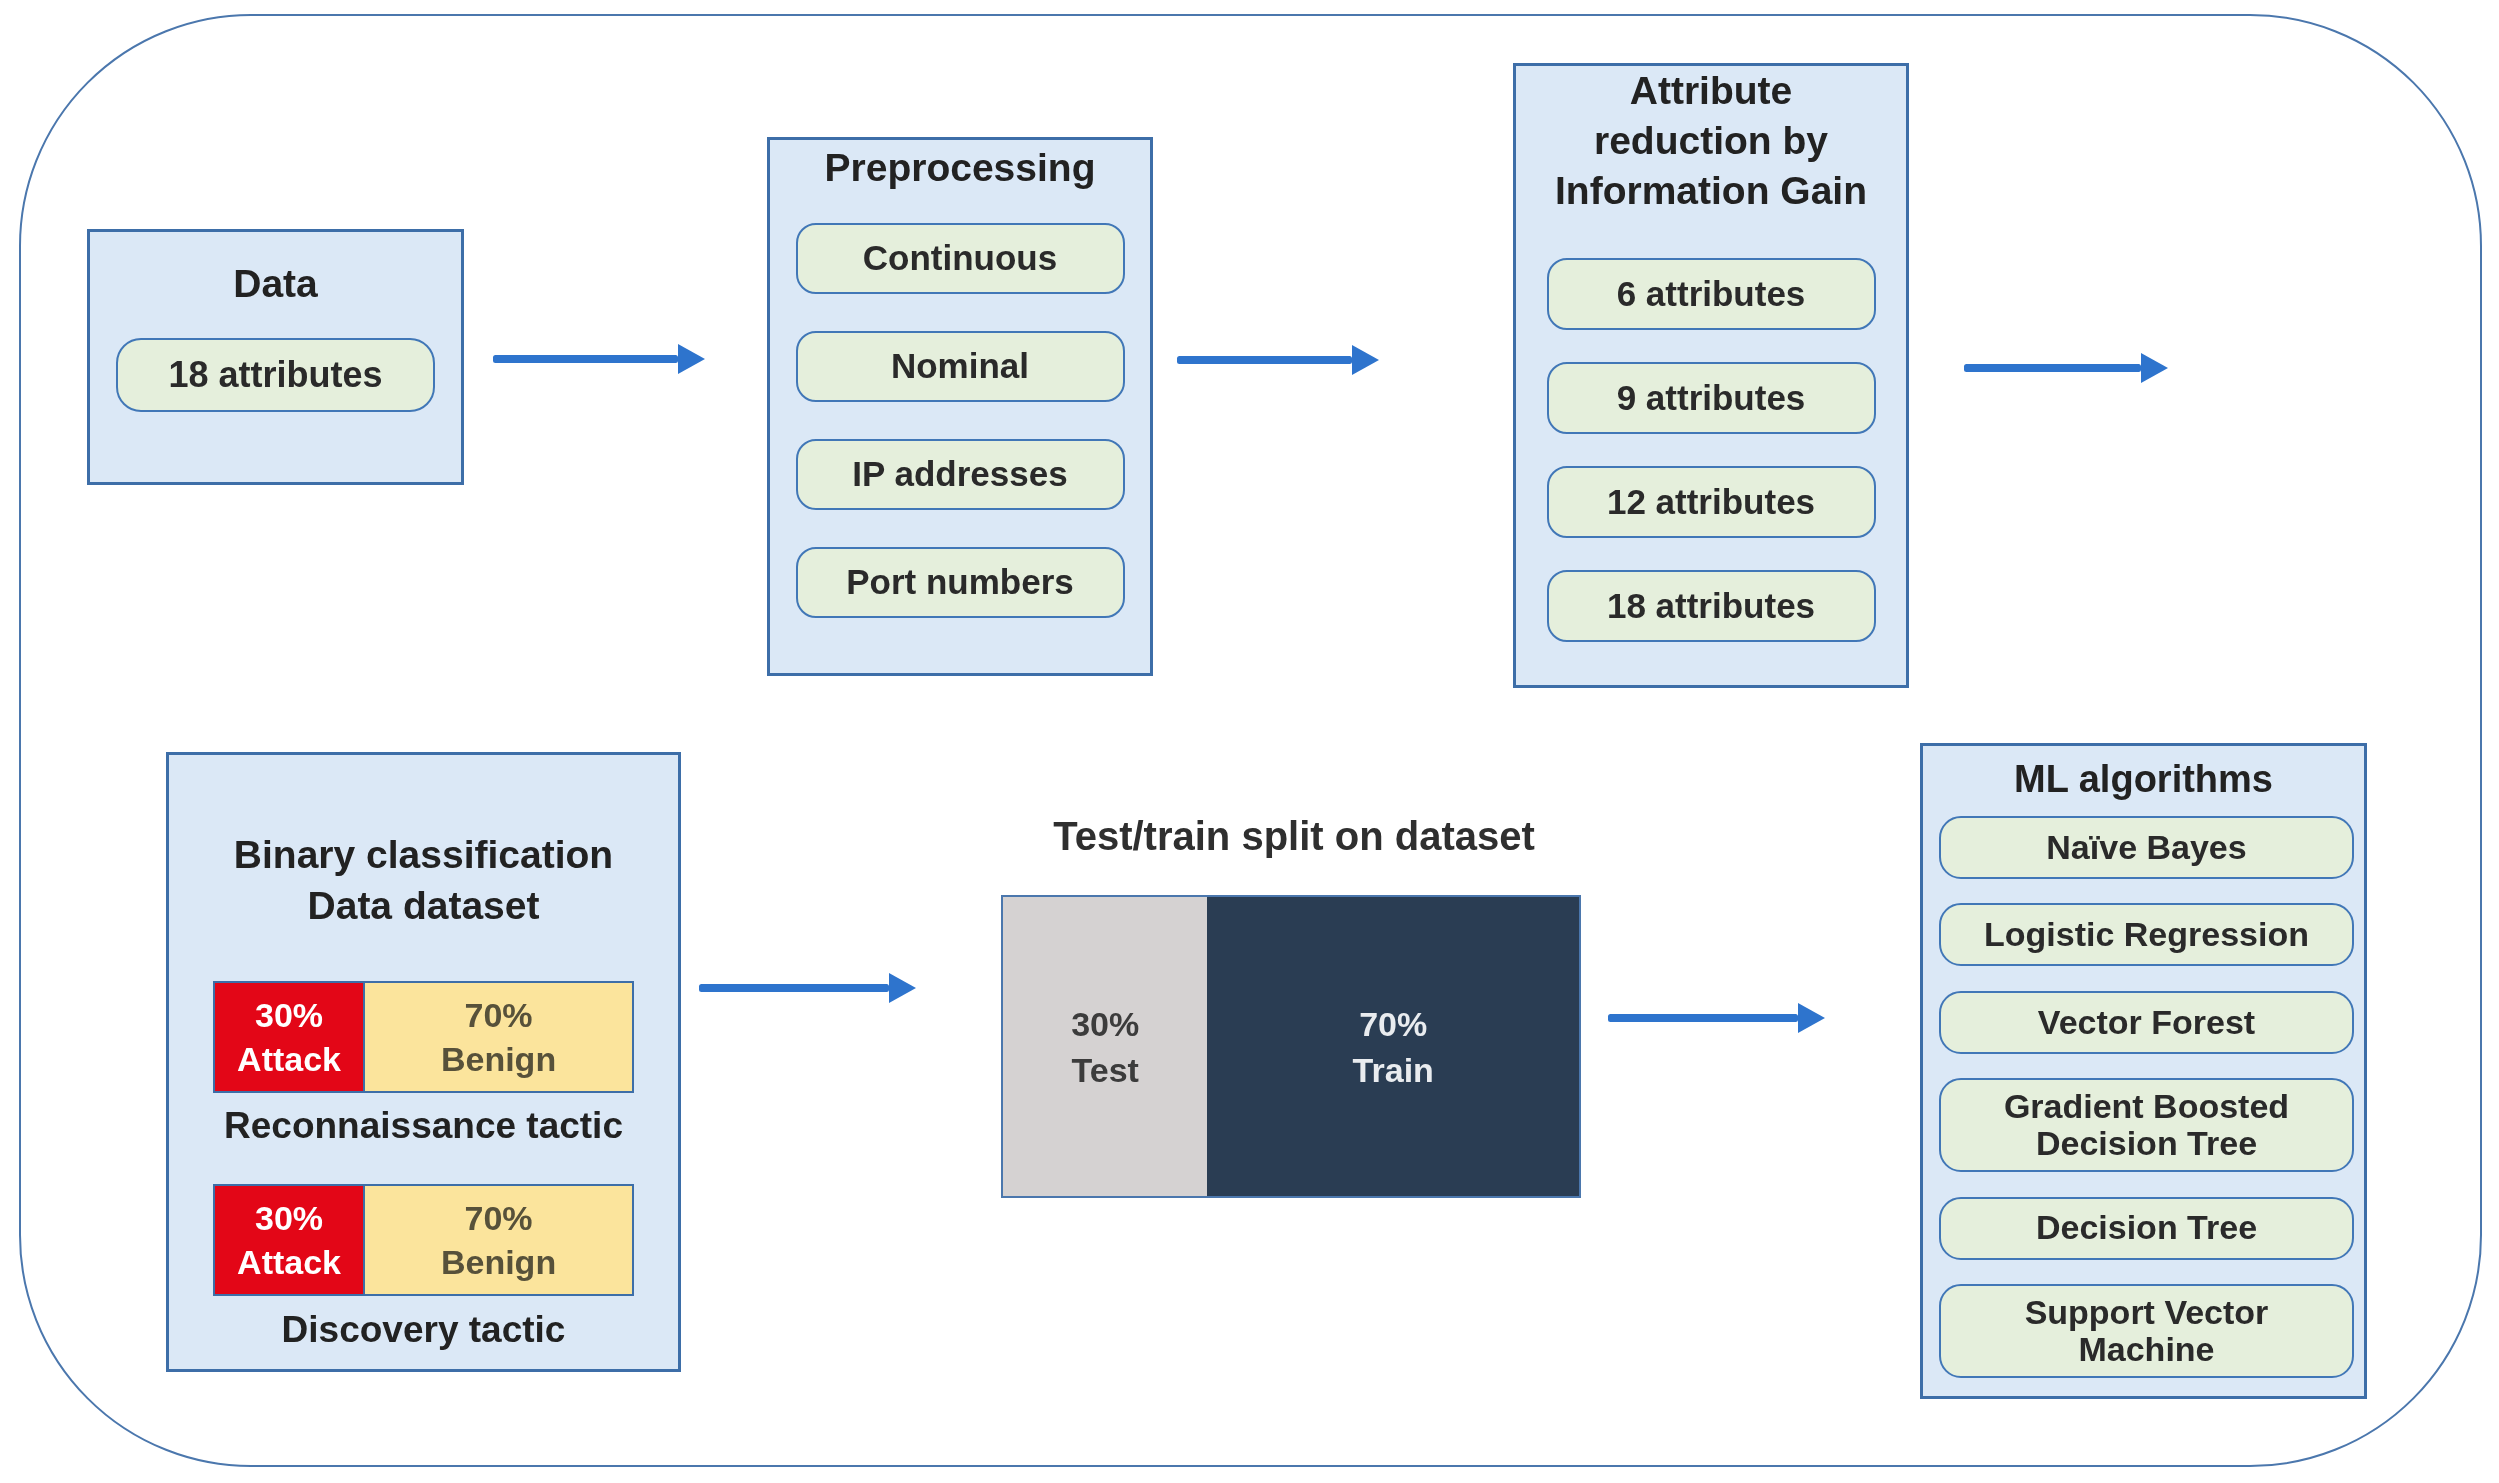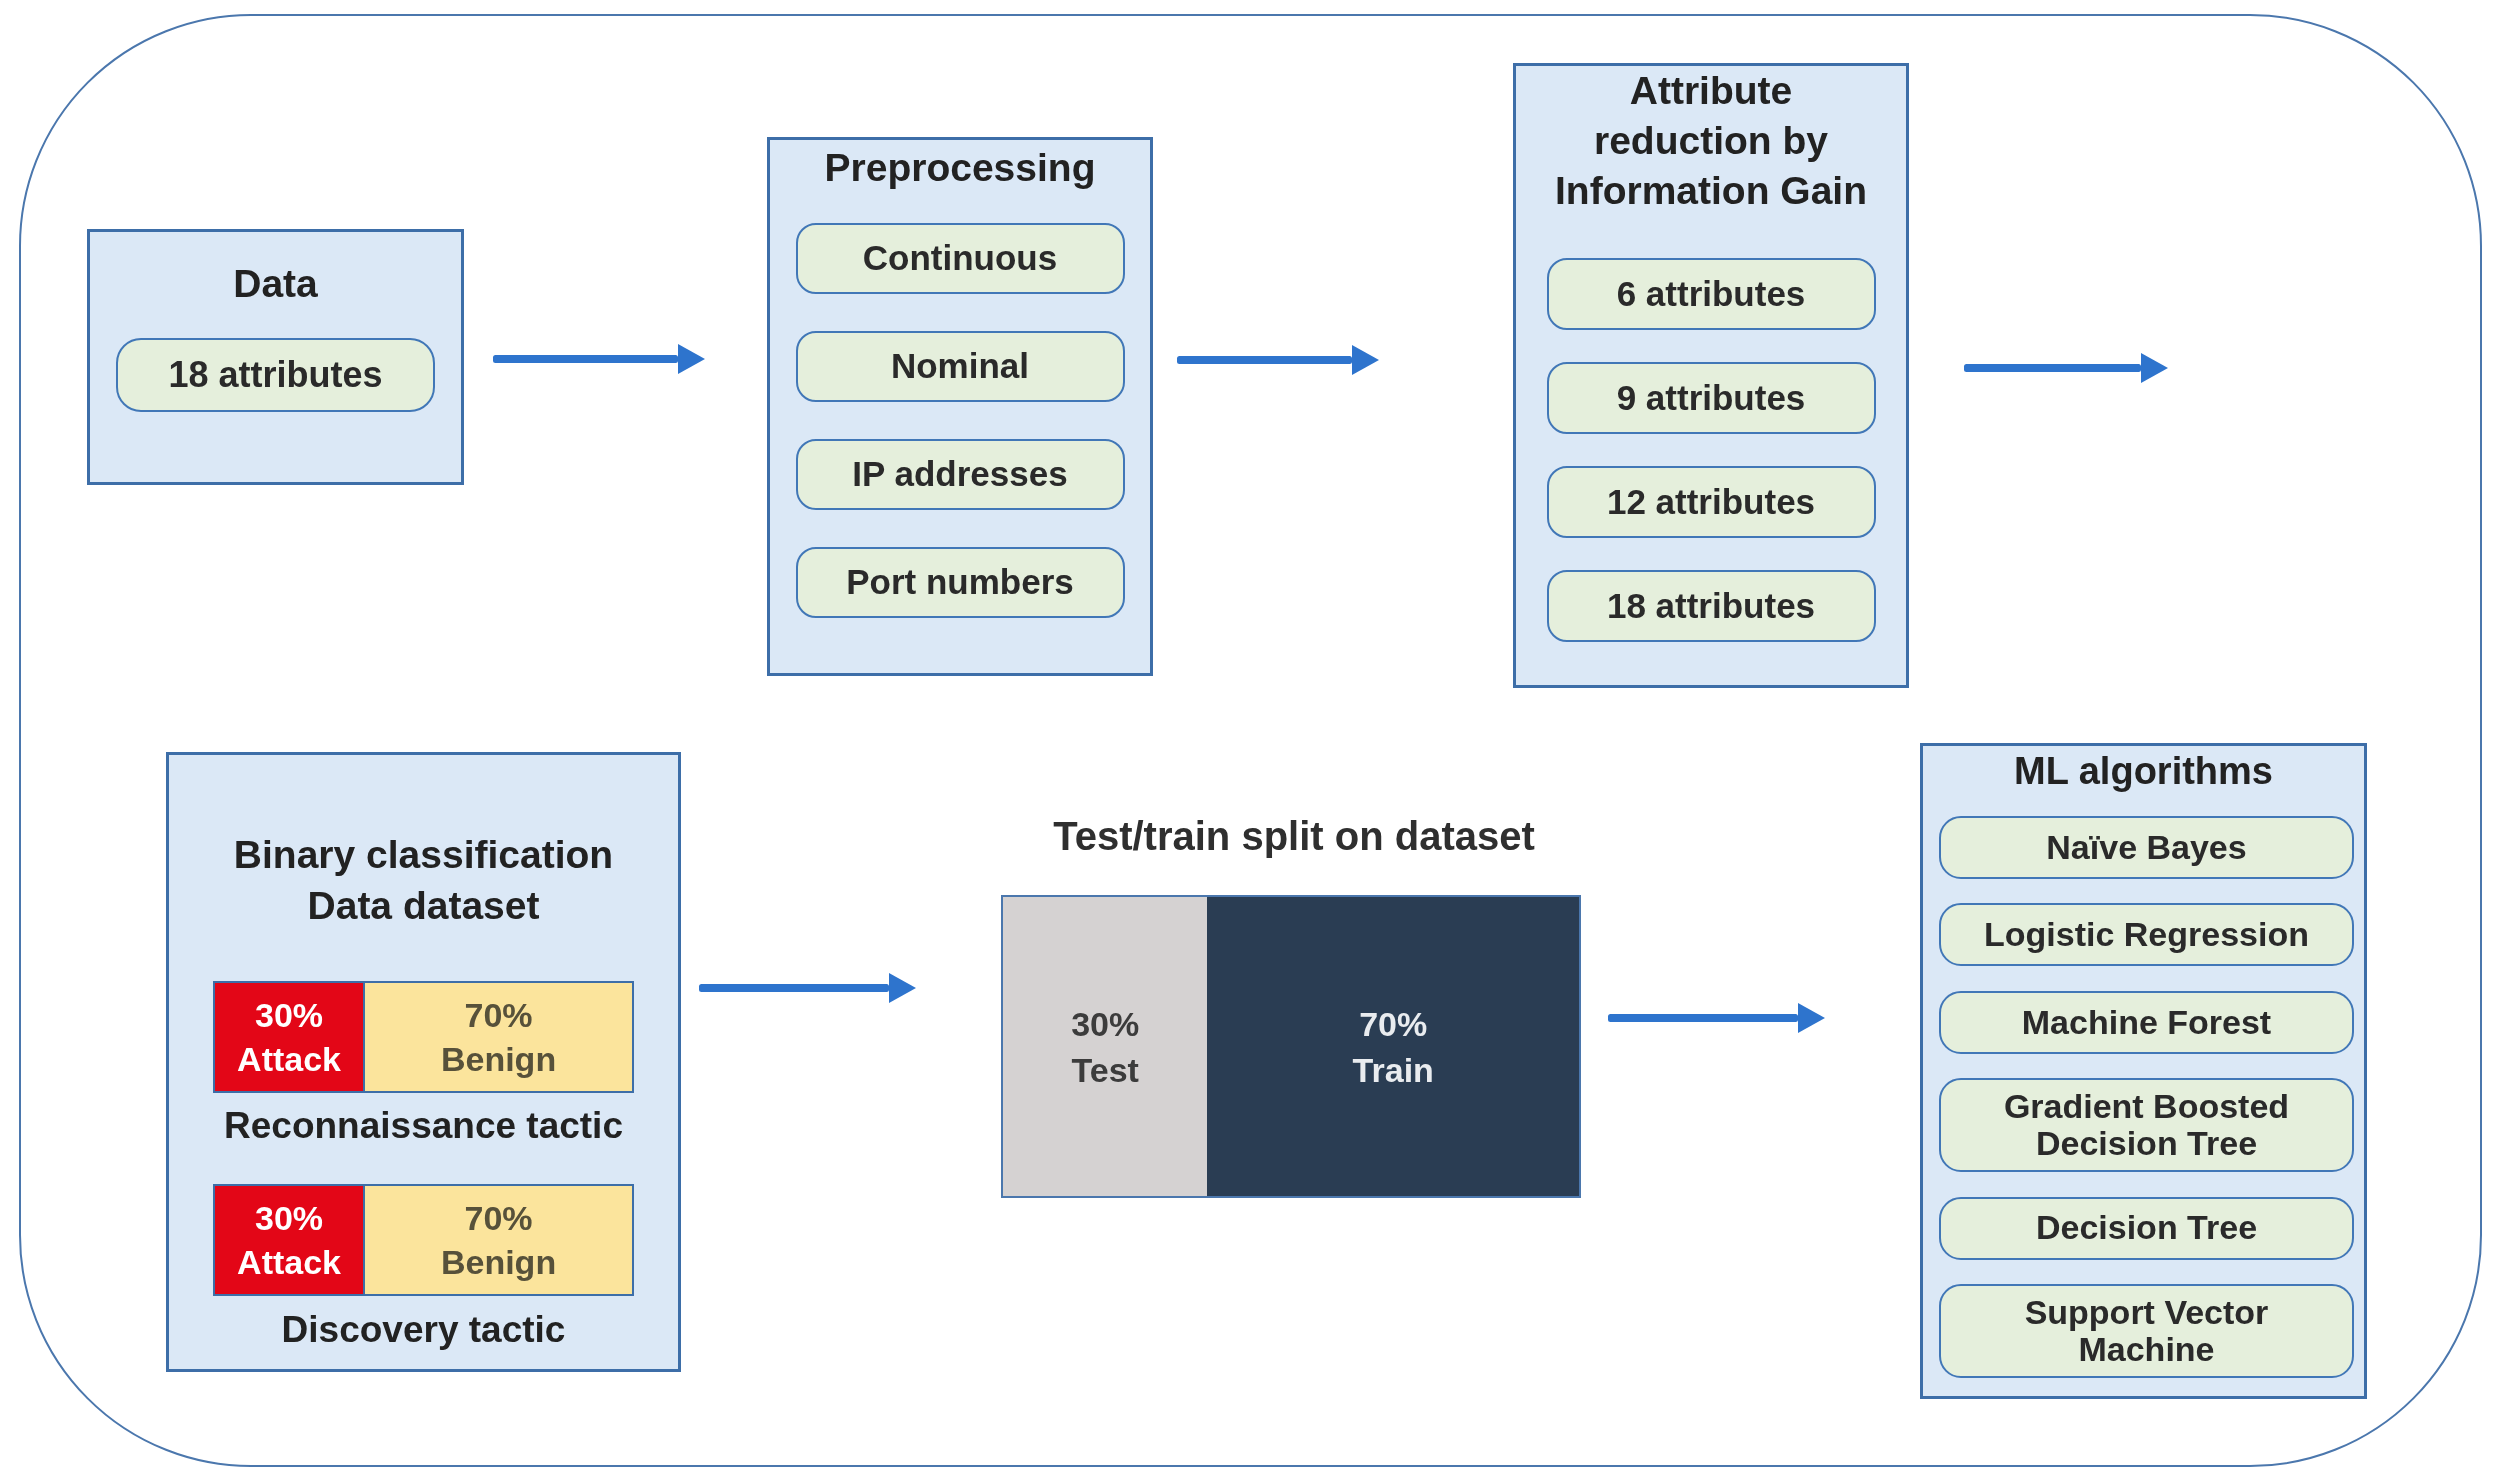--- a/index.html
+++ b/index.html
@@ -80,21 +80,21 @@
   .split-title{position:absolute;left:923px;top:814px;width:742px;text-align:center;
     font-size:40px;font-weight:600;color:#2f2f2f;}
   .split-rect{position:absolute;left:1001px;top:895px;width:580px;height:303px;
     border:2.5px solid var(--outer-border);display:flex;font-size:34px;font-weight:600;line-height:46px;}
   .split-test{width:35.5%;background:var(--test-gray);color:var(--text-on-gray);
     display:flex;flex-direction:column;align-items:center;justify-content:center;}
   .split-train{width:64.5%;background:var(--train-navy);color:var(--text-on-navy);
     display:flex;flex-direction:column;align-items:center;justify-content:center;}
 
   
-  .ml-box{left:1920px;top:743px;width:447px;height:656px;padding-top:2px;}
+  .ml-box{left:1920px;top:743px;width:447px;height:656px;padding-top:10px;}
   .ml-box .box-title{font-size:38px;line-height:47px;}
   .ml-list{position:absolute;left:16px;top:70px;width:415px;display:flex;
     flex-direction:column;gap:24.4px;}
   .ml-list .pill{width:100%;margin:0;font-size:34px;border-radius:22px;}
   .ml-list .pill.h1{height:63px;}
   .ml-list .pill.h2{height:94px;}
 </style>
 </head>
 <body>
 
@@ -222,21 +222,21 @@
       <span>ML algorithms</span>
     </div>
     <div class="ml-list">
       <div class="pill h1">
         <span>Naïve Bayes</span>
       </div>
       <div class="pill h1">
         <span>Logistic Regression</span>
       </div>
       <div class="pill h1">
-        <span>Machine Forest</span>
+        <span>Vector Forest</span>
       </div>
       <div class="pill h2">
         <span>Gradient Boosted</span>
         <span>Decision Tree</span>
       </div>
       <div class="pill h1">
         <span>Decision Tree</span>
       </div>
       <div class="pill h2">
         <span>Support Vector</span>

